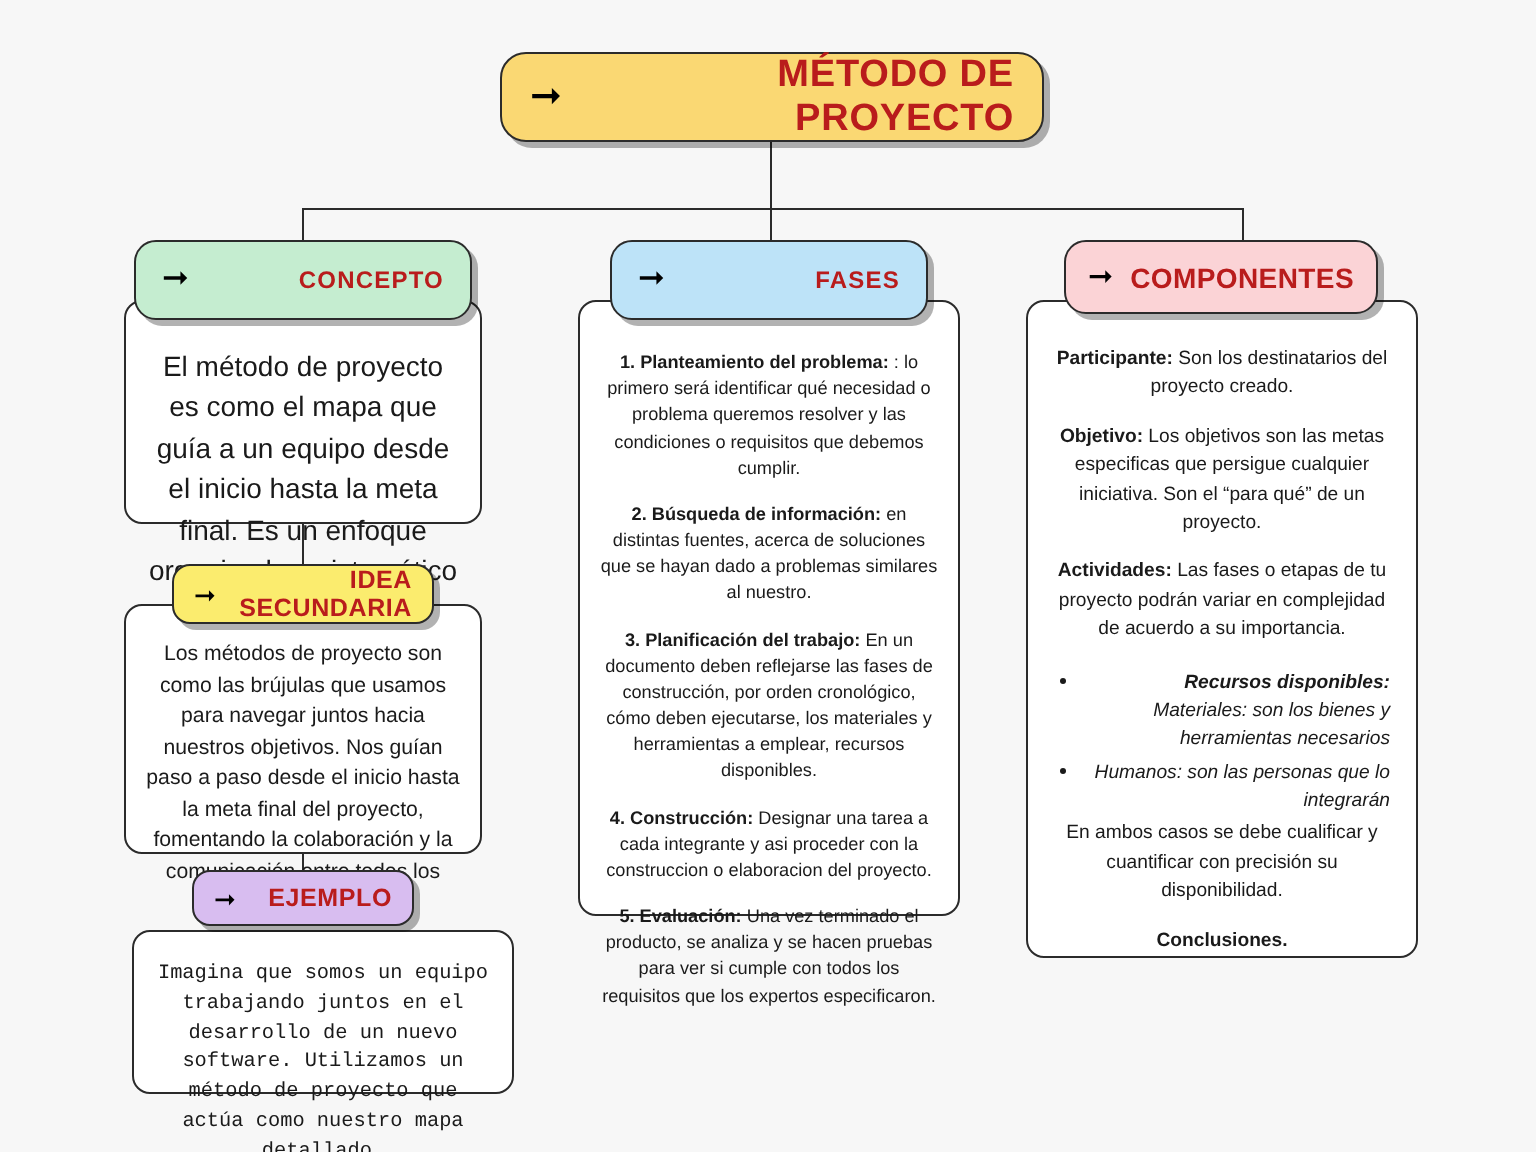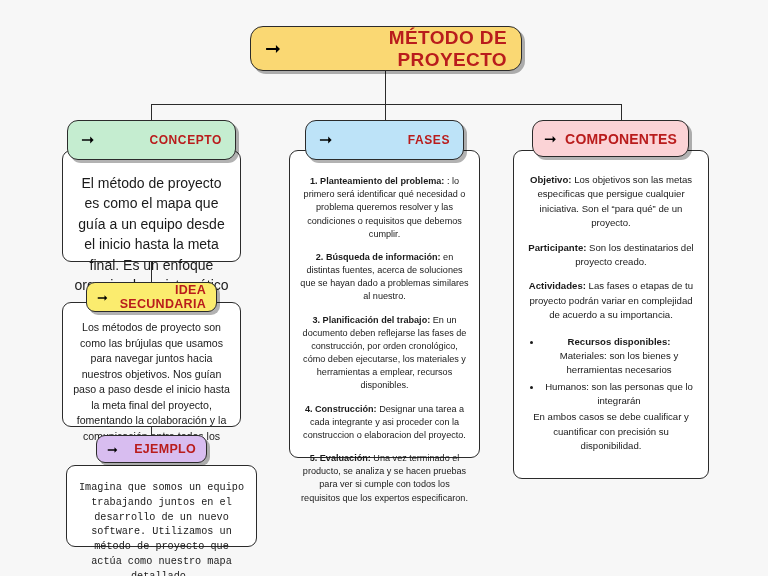--- a/index.html
+++ b/index.html
@@ -50,21 +50,21 @@
     border: 1.1px solid #2b2b2b;
     border-radius: 9px;
     text-align: center;
     color: #1a1a1a;
     z-index: 3;
   }
   .node-body p { margin: 0; }
   .node-body p + p { margin-top: 10px; }
   .node-body b { font-weight: bold; }
   .blist { margin: 10px 0 0 0; padding: 0 0 0 16px; text-align: left; list-style: disc; }
-  .blist li { margin: 0 0 0 0; text-align: center; }
+  .blist li { margin: 0 0 0 0; text-align: right; font-style: italic; }
   .blist li::marker { font-size: 11px; }
   .tight { margin-top: 2px !important; }
   .center-bold { font-weight: bold; }
 
   
   #root-head {
     left: 250px; top: 26px; width: 272px; height: 45px;
     background: #fad873; border-width: 1.6px; border-radius: 13px;
     padding: 0 14px;
   }
@@ -167,27 +167,28 @@
     <p><b>3. Planificación del trabajo:</b><span> En un documento deben reflejarse las fases de construcción, por orden cronológico, cómo deben ejecutarse, los materiales y herramientas a emplear, recursos disponibles.</span></p>
     <p><b>4. Construcción:</b><span> Designar una tarea a cada integrante y asi proceder con la construccion o elaboracion del proyecto.</span></p>
     <p><b>5. Evaluación:</b><span> Una vez terminado el producto, se analiza y se hacen pruebas para ver si cumple con todos los requisitos que los expertos especificaron.</span></p>
   </div>
   <div class="node-head" id="fases-head">
     <span class="arrow">➞</span>
     <span class="htxt">FASES</span>
   </div>
 
   <div class="node-body" id="componentes-body">
+    <p><b>Participante:</b><span> Son los destinatarios del proyecto creado.</span></p>
     <p><b>Objetivo:</b><span> Los objetivos son las metas especificas que persigue cualquier iniciativa. Son el “para qué” de un proyecto.</span></p>
-    <p><b>Participante:</b><span> Son los destinatarios del proyecto creado.</span></p>
     <p><b>Actividades:</b><span> Las fases o etapas de tu proyecto podrán variar en complejidad de acuerdo a su importancia.</span></p>
     <ul class="blist">
       <li><b>Recursos disponibles:</b><span> Materiales: son los bienes y herramientas necesarios</span></li>
       <li><span>Humanos: son las personas que lo integrarán</span></li>
     </ul>
     <p class="tight">En ambos casos se debe cualificar y cuantificar con precisión su disponibilidad.</p>
+    <p class="center-bold">Conclusiones.</p>
   </div>
   <div class="node-head" id="componentes-head">
     <span class="arrow">➞</span>
     <span class="htxt">COMPONENTES</span>
   </div>
 
 </div>
 
 </body></html>

